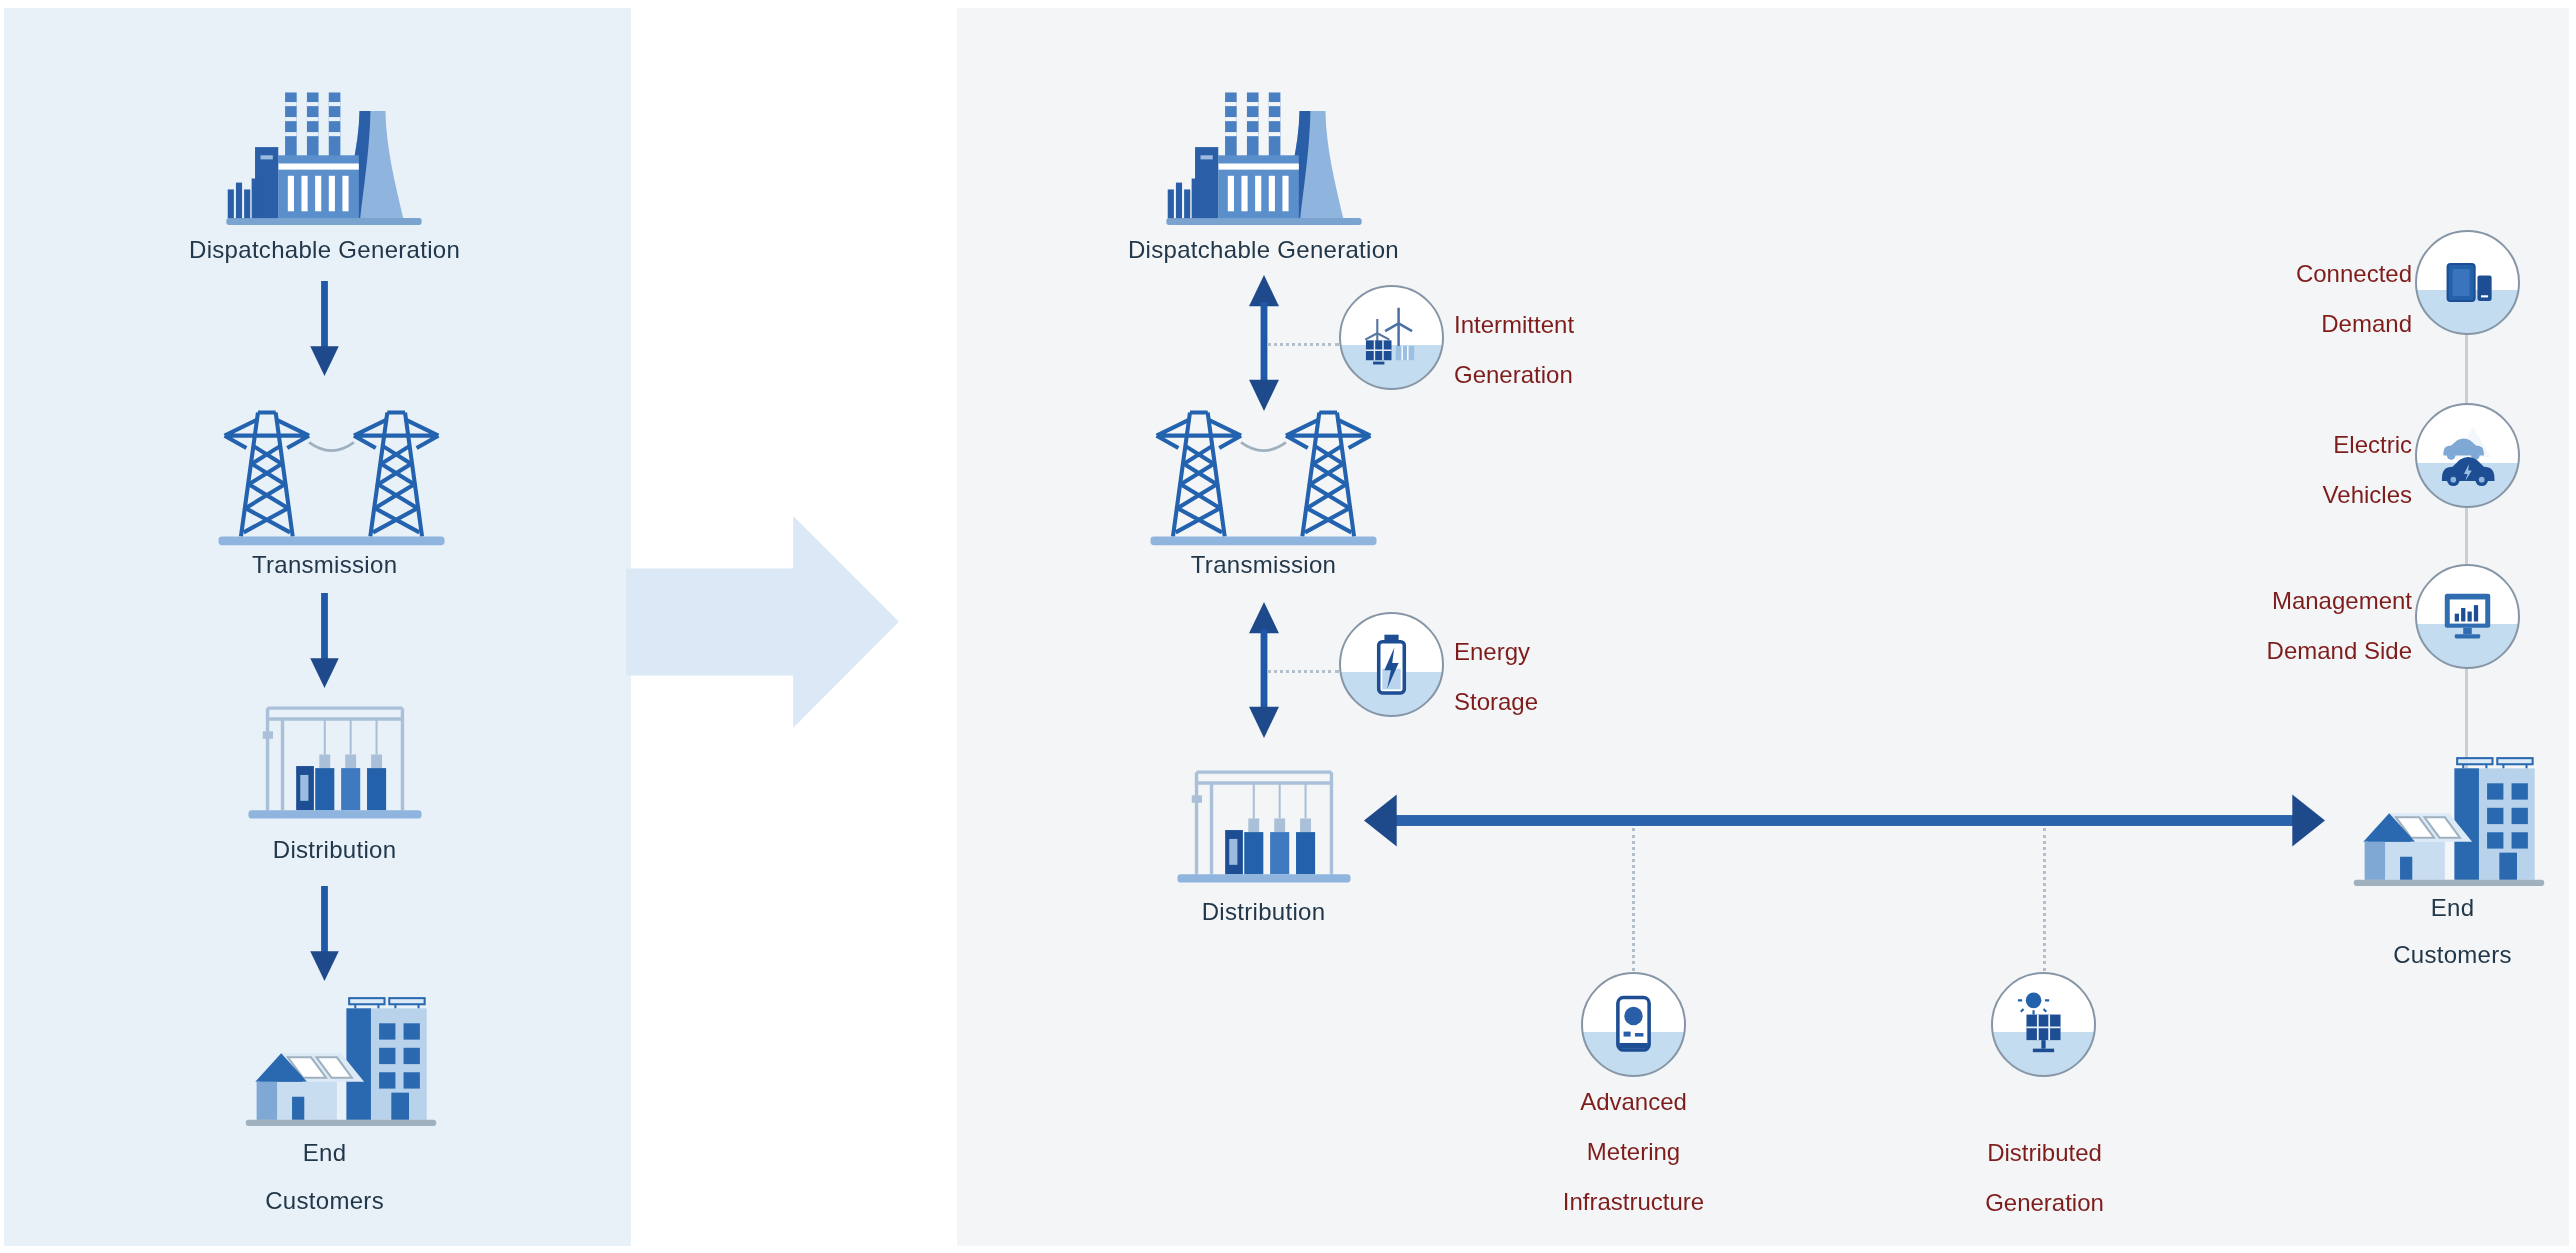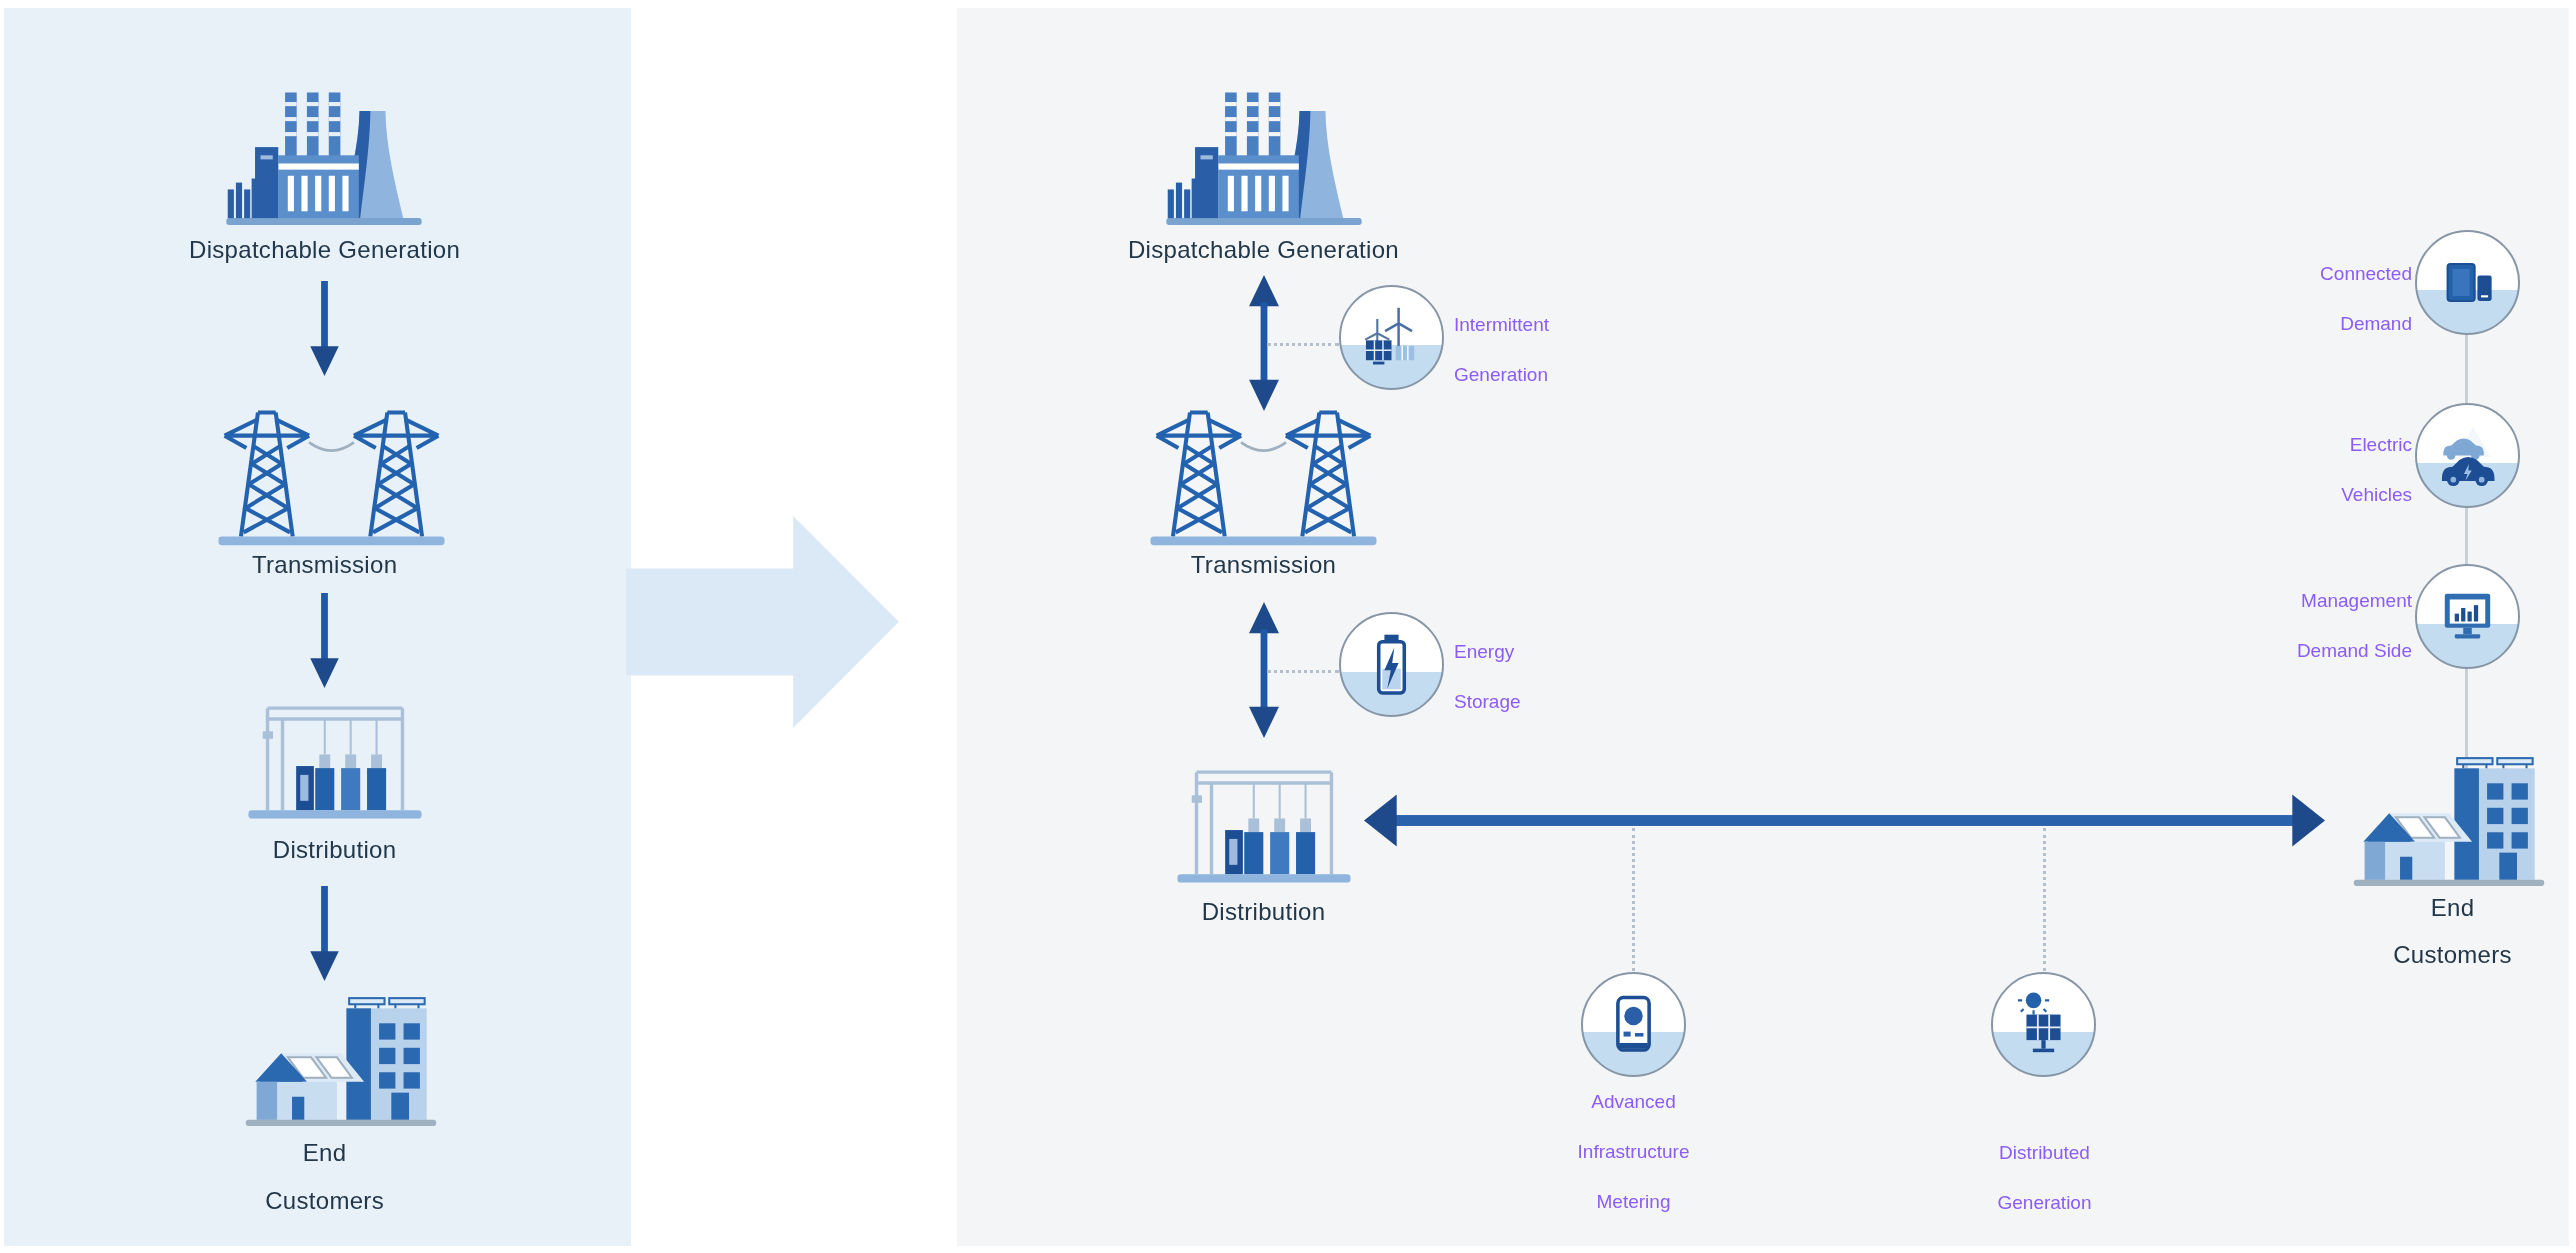--- a/index.html
+++ b/index.html
@@ -4,21 +4,21 @@
 <style>
   html,body{margin:0;padding:0;background:#ffffff;}
   #canvas{position:relative;width:2576px;height:1254px;background:#ffffff;overflow:hidden;
           font-family:"Liberation Sans","DejaVu Sans",sans-serif;}
   .panel{position:absolute;top:8.2px;height:1238px;}
   #left-panel{left:4.1px;width:627px;background:#e8f0f8;}
   #right-panel{left:957px;width:1612px;background:#f4f5f6;}
   .abs{position:absolute;}
   .main-label{position:absolute;width:409px;text-align:center;font-size:24px;line-height:48px;
               color:#22384a;letter-spacing:0.3px;}
-  .sat-label{position:absolute;font-size:19px;line-height:50px;color:#8b5cf6;}
+  .sat-label{position:absolute;font-size:24px;line-height:50px;color:#7f1d1d;}
   .sat-center{width:409px;text-align:center;}
   .sat-right{width:327px;text-align:right;}
   .sat-circle{position:absolute;width:105px;height:105px;border-radius:50%;
               border:2.7px solid #8796a6;box-sizing:border-box;
               background:linear-gradient(180deg,#ffffff 0%,#ffffff 57%,#c3dcf0 57%,#c3dcf0 100%);
               display:flex;align-items:center;justify-content:center;}
   .dotted-h{position:absolute;border-top:3.4px dotted #b3bfca;height:0;}
   .dotted-v{position:absolute;border-left:3.4px dotted #b3bfca;width:0;}
   .connector{position:absolute;width:2.7px;background:#c8cfd6;}
   svg{display:block;}
@@ -300,22 +300,22 @@
       <svg width="71" height="71" viewBox="0 0 100 100">
         <rect x="28" y="12" width="44" height="74" rx="8" fill="#ffffff" stroke="#1d4e94" stroke-width="5"></rect>
         <circle cx="50" cy="38" r="13" fill="#2a5fa8"></circle>
         <rect x="36" y="60" width="10" height="7" fill="#2a5fa8"></rect>
         <rect x="52" y="62" width="12" height="5" fill="#2a5fa8"></rect>
         <rect x="30" y="76" width="40" height="8" fill="#1d4e94"></rect>
       </svg>
     </div>
     <div class="sat-label sat-center" style="left:472px;top:1069px;">
       <div>Advanced</div>
+      <div>Metering</div>
       <div>Infrastructure</div>
-      <div>Metering</div>
     </div>
 
     <div class="sat-circle" style="left:1034px;top:964px;">
       <svg width="71" height="71" viewBox="0 0 100 100">
         <circle cx="36" cy="16" r="11" fill="#2362ab"></circle>
         <path d="M22 28 l-4 4 M50 28 l4 4 M36 30 v6 M20 16 h-6 M52 16 h6" stroke="#2362ab" stroke-width="3"></path>
         <rect x="26" y="36" width="48" height="36" fill="#1d4e94"></rect>
         <path d="M42 36 V72 M58 36 V72 M26 54 H74" stroke="#e8f1fa" stroke-width="2.5"></path>
         <rect x="47" y="72" width="6" height="12" fill="#1d4e94"></rect>
         <rect x="35" y="84" width="30" height="5" fill="#1d4e94"></rect>

